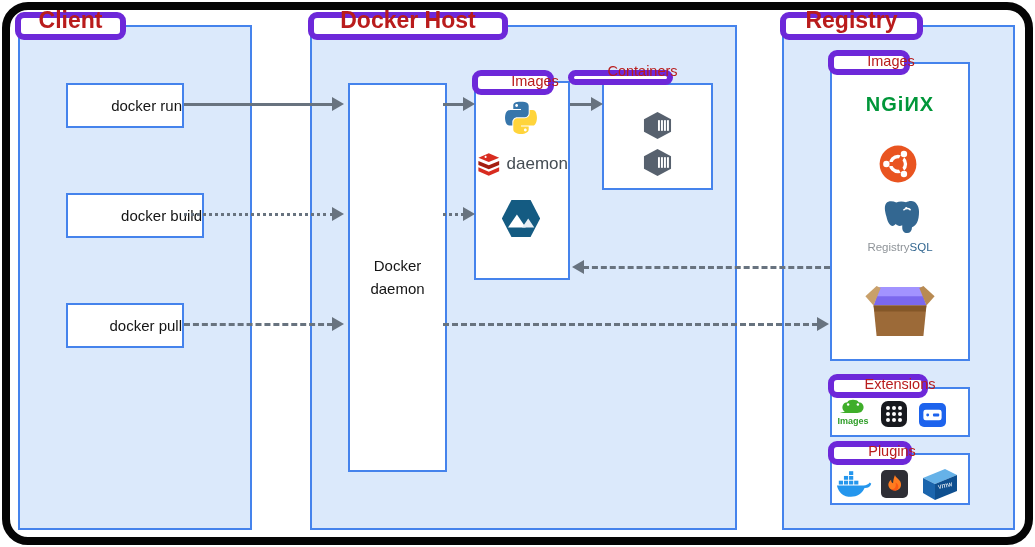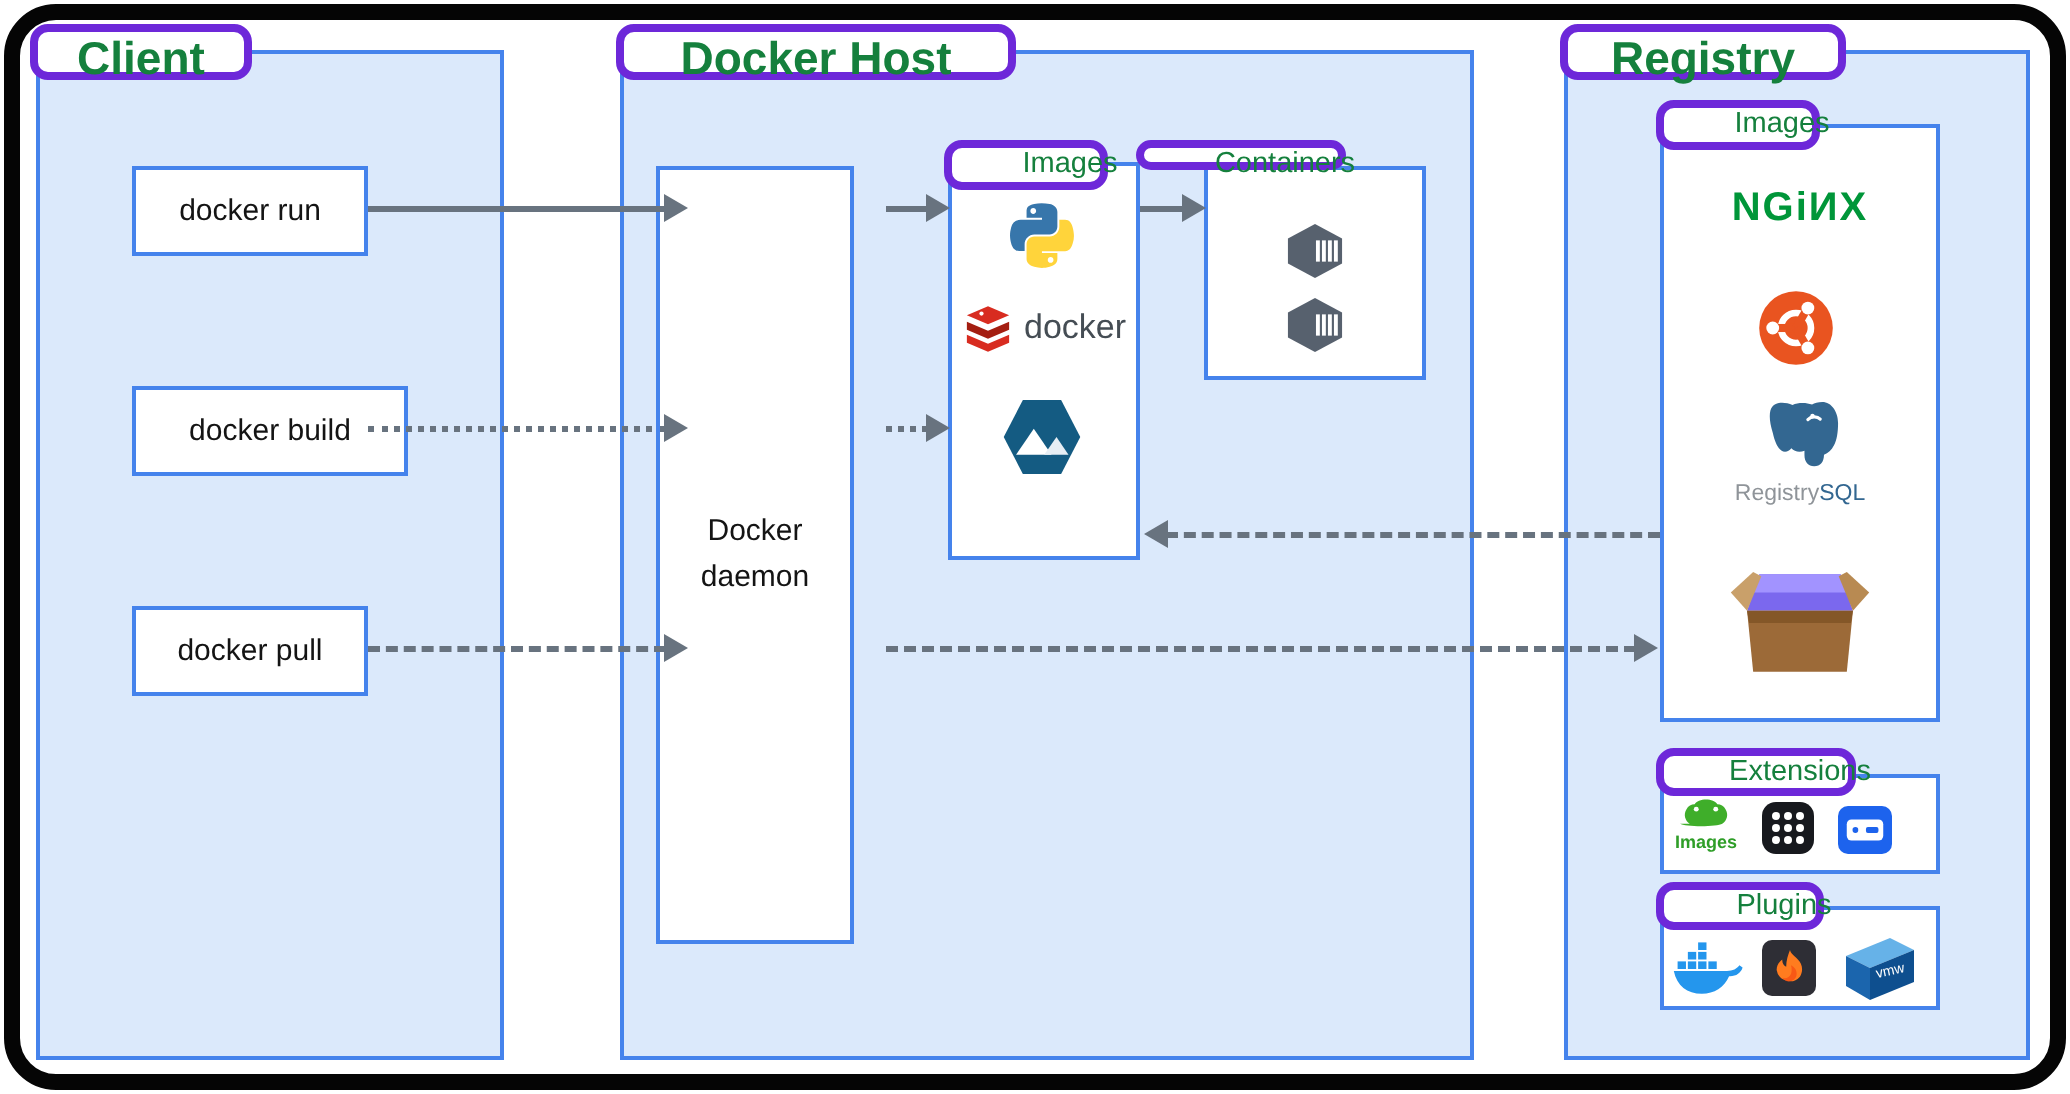--- a/index.html
+++ b/index.html
@@ -4,27 +4,27 @@
 <style>
   html,body{margin:0;padding:0;background:#fff;}
   .canvas{position:relative;width:1035px;height:547px;background:#fff;
           font-family:"Liberation Sans",sans-serif;overflow:hidden;}
   .frame{position:absolute;inset:2px;border:8px solid #050505;border-radius:26px;
          z-index:10;pointer-events:none;}
   .panel{position:absolute;background:#dbe9fb;border:2px solid #4583ec;
          box-sizing:border-box;z-index:1;}
   .wbox{position:absolute;background:#fff;border:2px solid #4583ec;
         box-sizing:border-box;z-index:4;}
-  .cmd{display:flex;align-items:center;justify-content:center;
+  .cmd{display:flex;align-items:center;justify-content:flex-end;
        font-size:15px;color:#141414;}
   .daemon{display:flex;align-items:center;justify-content:center;text-align:center;
           font-size:15px;color:#141414;line-height:1.5;padding:0 8px;}
-  .tab{position:absolute;display:flex;align-items:flex-start;justify-content:center;
-       background:#fff;border:4px solid #6d28d9;border-radius:9px;
-       box-sizing:border-box;z-index:6;color:#15803d;white-space:nowrap;}
+  .tab{position:absolute;display:flex;align-items:flex-end;justify-content:center;
+       background:#fff;border:6px solid #6d28d9;border-radius:9px;
+       box-sizing:border-box;z-index:6;color:#b91c1c;white-space:nowrap;}
   .tab.lg{font-size:23px;font-weight:700;}
   .tab.sm{font-size:14.5px;font-weight:500;padding-left:44px;}
   .arrow{position:absolute;height:15px;z-index:5;}
   .arrow .line{position:absolute;top:6px;left:0;right:11px;border-top:3px solid #68737f;}
   .arrow.dotted .line{border-top-style:dotted;}
   .arrow.dashed .line{border-top-style:dashed;}
   .arrow .head{position:absolute;right:0;top:0;width:0;height:0;
                border-top:7.5px solid transparent;border-bottom:7.5px solid transparent;
                border-left:12px solid #68737f;}
   .arrow.left .line{left:11px;right:0;}
@@ -55,21 +55,21 @@
   <div class="wbox cmd" style="left:66px;top:83px;width:118px;height:45px">
     <span>docker run</span>
   </div>
   <div class="wbox cmd" style="left:66px;top:193px;width:138px;height:45px">
     <span>docker build</span>
   </div>
   <div class="wbox cmd" style="left:66px;top:303px;width:118px;height:45px">
     <span>docker pull</span>
   </div>
 
-  <div class="wbox daemon" style="left:328px;top:83px;width:99px;height:389px">
+  <div class="wbox daemon" style="left:348px;top:83px;width:99px;height:389px">
     <span>Docker daemon</span>
   </div>
 
   <div class="wbox" style="left:474px;top:81px;width:96px;height:199px"></div>
   <div class="wbox" style="left:602px;top:83px;width:111px;height:107px"></div>
 
   <div class="wbox" style="left:830px;top:62px;width:140px;height:299px"></div>
   <div class="wbox" style="left:830px;top:387px;width:140px;height:50px"></div>
   <div class="wbox" style="left:830px;top:453px;width:140px;height:52px"></div>
 
@@ -139,21 +139,21 @@
     </svg>
   </div>
 
   <div class="icon" style="left:476px;top:150px;width:92px;height:28px">
     <svg width="26" height="25" viewBox="0 0 32 30">
       <polygon points="16,1 29,6.5 16,12 3,6.5" fill="#d82c20"></polygon>
       <path d="M3 10.5l13 5.5 13-5.5v5L16 21 3 15.5z" fill="#a41e11"></path>
       <path d="M3 18.5L16 24l13-5.5v5L16 29 3 23.5z" fill="#d82c20"></path>
       <circle cx="12" cy="5.5" r="1.3" fill="#fff"></circle>
     </svg>
-    <span class="redis-word">docker</span>
+    <span class="redis-word">daemon</span>
   </div>
 
   <div class="icon" style="left:499px;top:198px;width:44px;height:41px">
     <svg width="44" height="41" viewBox="0 0 32 30">
       <polygon points="9,1.5 23,1.5 30,15 23,28.5 9,28.5 2,15" fill="#145b82"></polygon>
       <path d="M6.5 21.5L13 12l6.5 9.5z" fill="#ffffff"></path>
       <path d="M16.8 21.5L21.3 15l4.4 6.5z" fill="#e7eef4"></path>
     </svg>
   </div>
 

